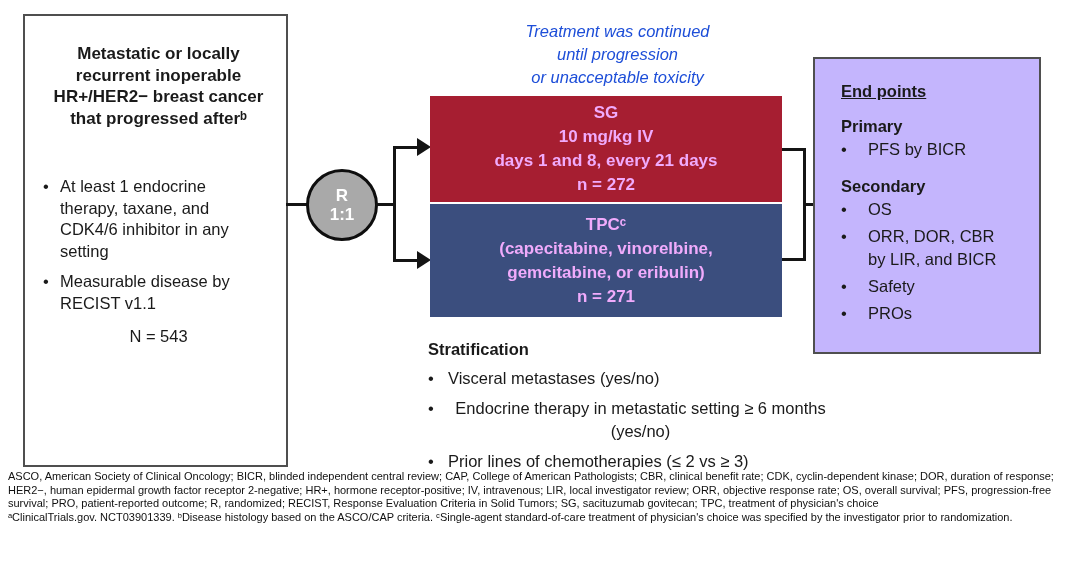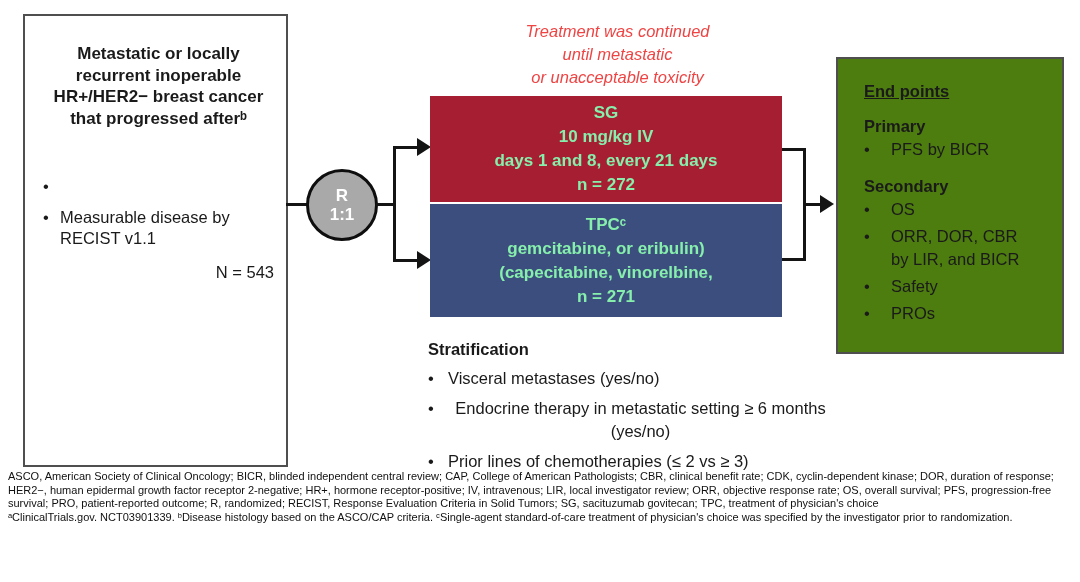--- a/index.html
+++ b/index.html
@@ -13,46 +13,46 @@
 
   
   .pop-box{position:absolute;left:23px;top:14px;width:265px;height:453px;
     border:2px solid var(--border-gray);background:#fff;padding:27px 12px 0 18px;}
   .pop-title{font-weight:bold;font-size:17px;line-height:21.5px;text-align:center;}
   .pop-bullets{margin-top:47px;}
   .bullet-row{display:flex;margin-bottom:9px;font-size:16.5px;line-height:21.5px;}
   .bullet-row .dot{flex:0 0 17px;}
   .bullet-row .dot::before{content:"•";}
   .pop-box .bullet-row .btxt{max-width:182px;}
-  .pop-n{text-align:right;font-size:16.5px;margin-top:13px;}
+  .pop-n{text-align:center;font-size:16.5px;margin-top:13px;}
 
   
   .note{position:absolute;left:430px;top:20px;width:375px;text-align:center;
-    font-style:italic;font-size:16.5px;line-height:23px;color:#ef4444;}
+    font-style:italic;font-size:16.5px;line-height:23px;color:#1d4ed8;}
 
   
   .rand-circle{position:absolute;left:306px;top:169px;width:72px;height:72px;border-radius:50%;
     background:var(--circle-gray);border:3px solid #0e0e0e;display:flex;flex-direction:column;
     align-items:center;justify-content:center;color:#ffffff;font-weight:bold;font-size:17px;line-height:19px;}
 
   
   .cline{position:absolute;background:var(--line-black);}
   .ahead{position:absolute;width:0;height:0;border-top:9px solid transparent;
     border-bottom:9px solid transparent;border-left:14px solid var(--line-black);}
 
   
   .arm{position:absolute;left:430px;width:352px;display:flex;flex-direction:column;
-    align-items:center;justify-content:center;color:#86efac;font-weight:bold;
+    align-items:center;justify-content:center;color:#f0abfc;font-weight:bold;
     font-size:17px;line-height:24px;text-align:center;}
   .arm-sg{top:96px;height:106px;background:var(--arm-red);}
   .arm-tpc{top:204px;height:113px;background:var(--arm-blue);}
 
   
-  .ep-box{position:absolute;left:836px;top:57px;width:228px;height:297px;
-    border:2px solid var(--border-gray);background:#4d7c0f;padding:23px 20px 12px 26px;font-size:16.5px;}
+  .ep-box{position:absolute;left:813px;top:57px;width:228px;height:297px;
+    border:2px solid var(--border-gray);background:#c4b5fd;padding:23px 20px 12px 26px;font-size:16.5px;}
   .ep-head{font-weight:bold;text-decoration:underline;font-size:16.5px;}
   .ep-sub{font-weight:bold;margin-top:13px;line-height:24px;}
   .ep-box .bullet-row{margin-bottom:4px;line-height:23px;gap:10px;}
   .ep-box .bullet-row .btxt{max-width:145px;}
 
   
   .strat{position:absolute;left:428px;top:337px;width:430px;font-size:16.5px;}
   .strat-head{font-weight:bold;line-height:24px;margin-bottom:6px;}
   .strat .bullet-row{margin-bottom:7px;line-height:23px;text-align:center;}
   .strat .bullet-row .dot{flex:0 0 20px;text-align:left;}
@@ -61,34 +61,35 @@
   
   .footer{position:absolute;left:8px;top:470px;width:1066px;font-size:11px;line-height:13.5px;color:#101010;}
 </style>
 </head>
 <body>
 
 <div class="canvas">
 
   <div class="note">
     <div>Treatment was continued</div>
-    <div>until metastatic</div>
+    <div>until progression</div>
     <div>or unacceptable toxicity</div>
   </div>
 
   <div class="pop-box">
     <div class="pop-title">
       <div>Metastatic or locally</div>
       <div>recurrent inoperable</div>
       <div>HR+/HER2− breast cancer</div>
       <div>that progressed afterᵇ</div>
     </div>
     <div class="pop-bullets">
       <div class="bullet-row">
         <span class="dot"></span>
+        <span class="btxt">At least 1 endocrine therapy, taxane, and CDK4/6 inhibitor in any setting</span>
       </div>
       <div class="bullet-row">
         <span class="dot"></span>
         <span class="btxt">Measurable disease by RECIST v1.1</span>
       </div>
     </div>
     <div class="pop-n">N = 543</div>
   </div>
 
   <div class="cline" style="left:286px;top:203px;width:22px;height:3px;"></div>
@@ -107,22 +108,22 @@
 
   <div class="arm arm-sg">
     <div>SG</div>
     <div>10 mg/kg IV</div>
     <div>days 1 and 8, every 21 days</div>
     <div>n = 272</div>
   </div>
 
   <div class="arm arm-tpc">
     <div>TPCᶜ</div>
+    <div>(capecitabine, vinorelbine,</div>
     <div>gemcitabine, or eribulin)</div>
-    <div>(capecitabine, vinorelbine,</div>
     <div>n = 271</div>
   </div>
 
   <div class="cline" style="left:782px;top:148px;width:24px;height:3px;"></div>
   <div class="cline" style="left:782px;top:258px;width:24px;height:3px;"></div>
   <div class="cline" style="left:803px;top:148px;width:3px;height:113px;"></div>
   <div class="cline" style="left:803px;top:203px;width:19px;height:3px;"></div>
   <div class="ahead" style="left:820px;top:195px;"></div>
 
   <div class="ep-box">

